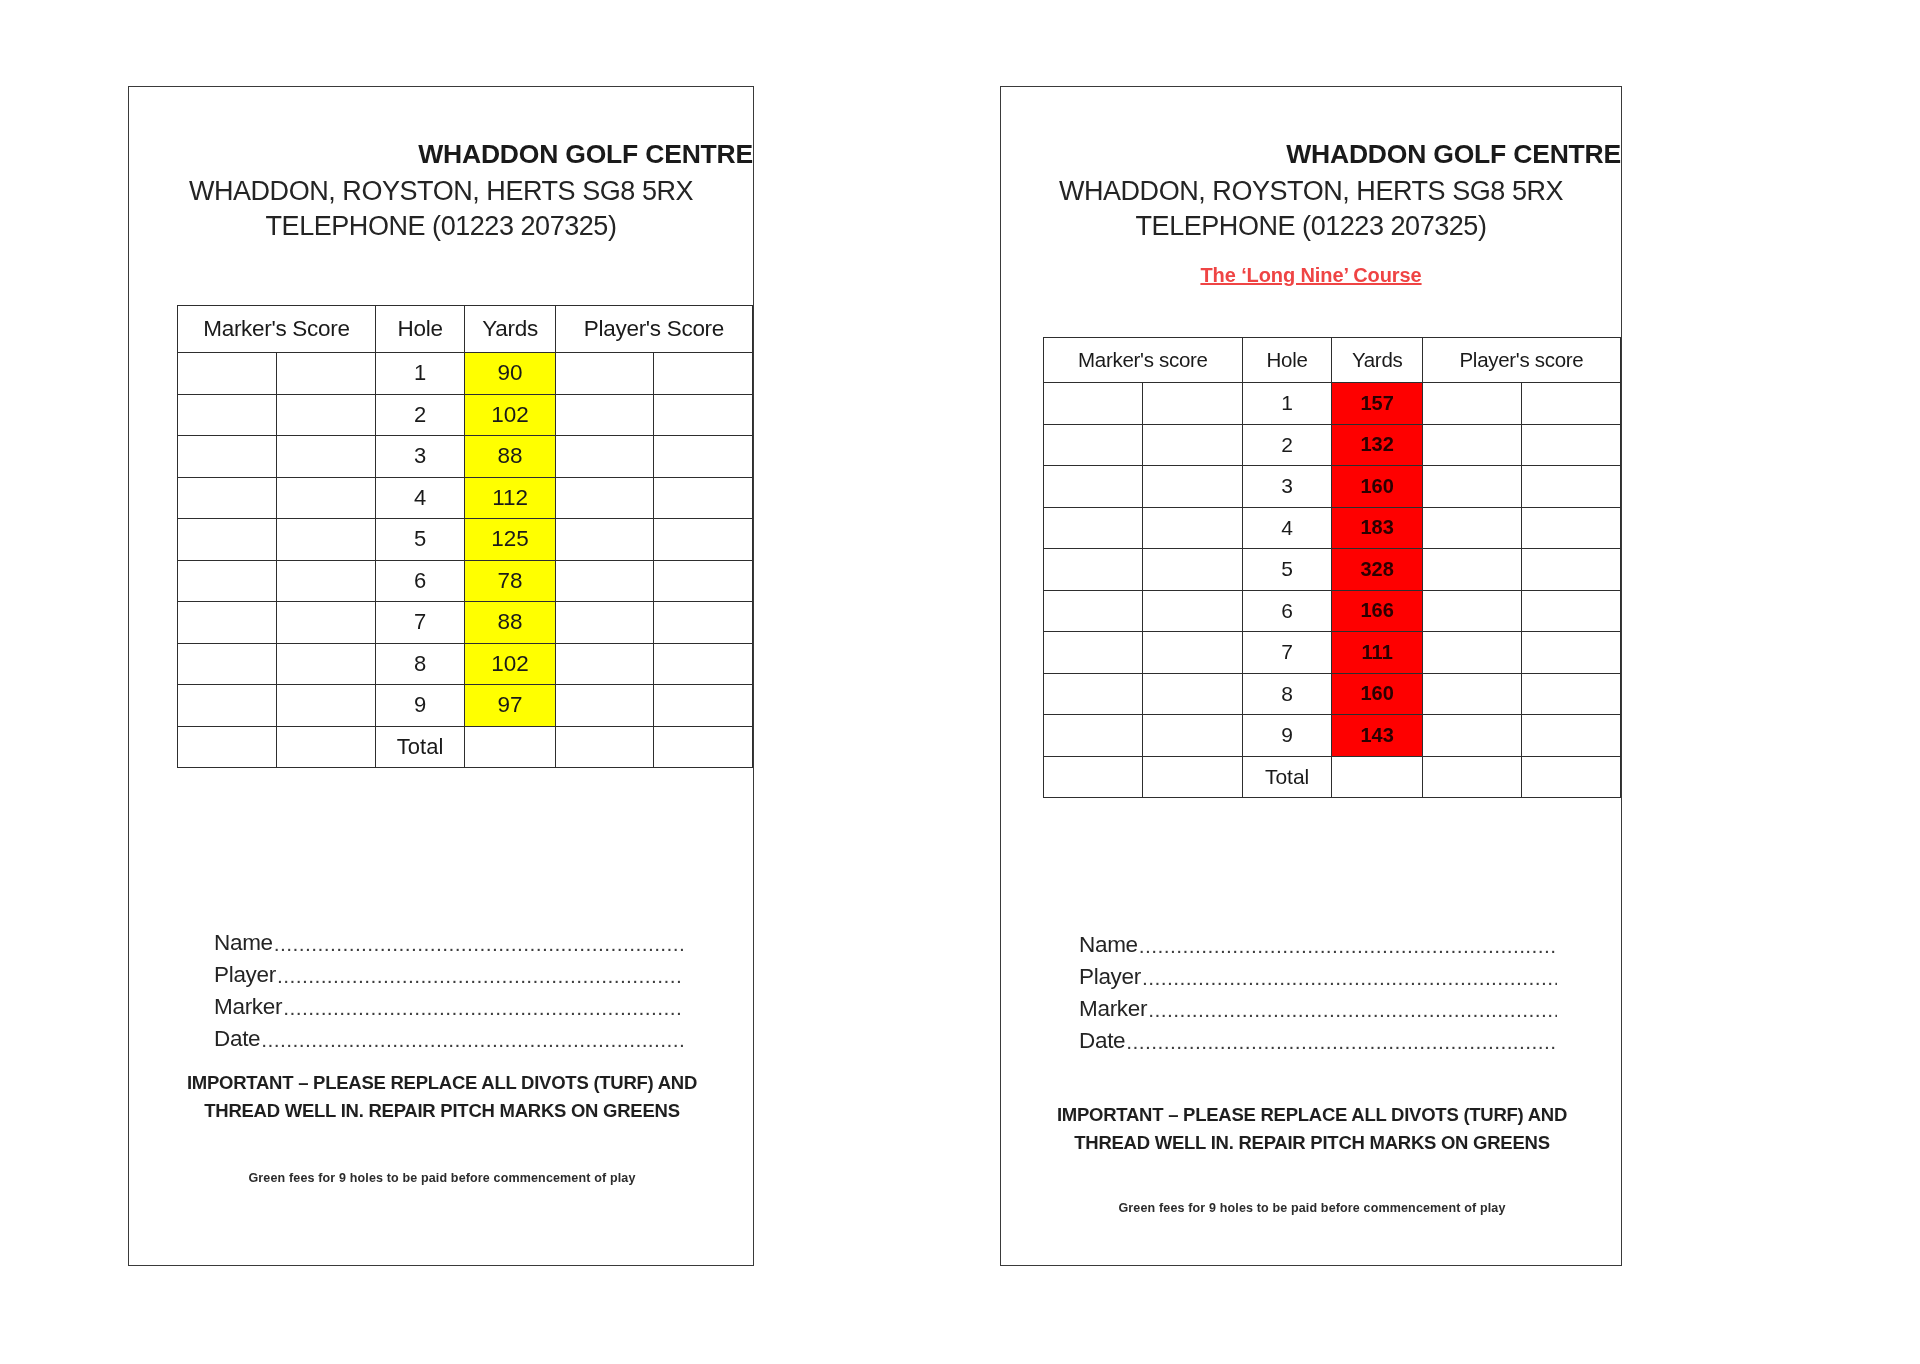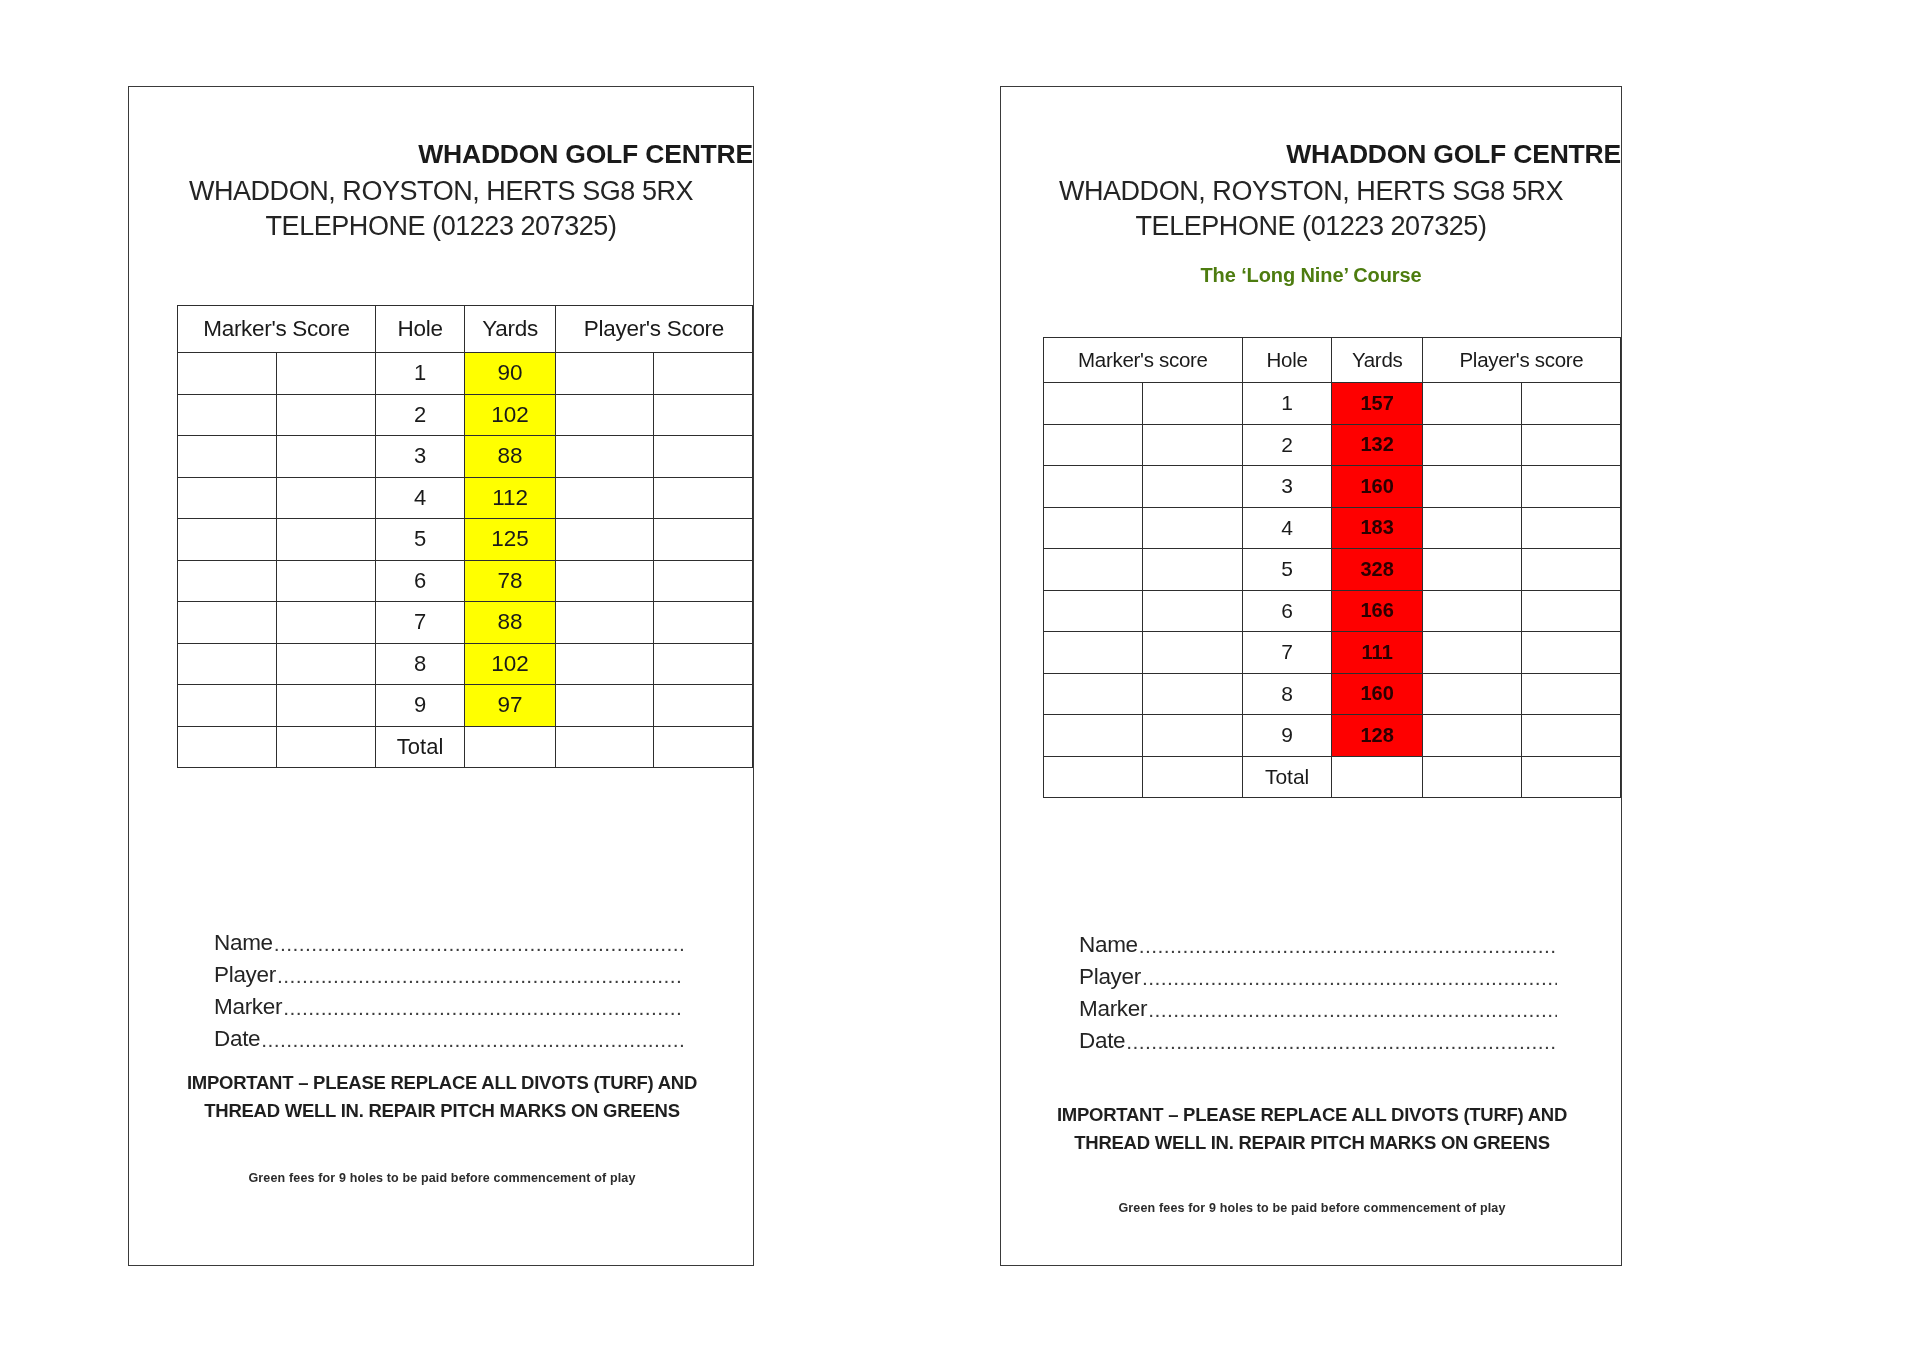--- a/index.html
+++ b/index.html
@@ -276,21 +276,21 @@
     <div class="fineprint" id="fine-short">Green fees for 9 holes  to be paid before commencement  of play</div>
   </div>
 </div>
 
 <div class="card" id="card-long">
   <div class="card-inner">
 
     <div class="club-name" style="margin-top:52px;">WHADDON GOLF CENTRE</div>
     <div class="club-addr" style="margin-top:6px;">WHADDON, ROYSTON, HERTS SG8 5RX</div>
     <div class="club-tel" style="margin-top:4px;">TELEPHONE (01223 207325)</div>
-    <div class="course-sub" style="margin-top:22px;color:#4d7c0f;">The ‘Long  Nine’ Course</div>
+    <div class="course-sub" style="margin-top:22px;color:#ef4444;text-decoration:underline;">The ‘Long  Nine’ Course</div>
 
     <table class="scorecard" id="table-long">
       <colgroup>
         <col class="col-mark">
           <col class="col-mark">
         <col class="col-hole">
           <col class="col-yards">
         <col class="col-play">
           <col class="col-play">
       </colgroup>
@@ -364,21 +364,21 @@
             <td></td>
             <td>8</td>
             <td class="yards-cell hl-red">160</td>
             <td></td>
             <td></td>
           </tr>
           <tr>
             <td></td>
             <td></td>
             <td>9</td>
-            <td class="yards-cell hl-red">128</td>
+            <td class="yards-cell hl-red">143</td>
             <td></td>
             <td></td>
           </tr>
           <tr>
             <td></td>
             <td></td>
             <td>Total</td>
             <td></td>
             <td></td>
             <td></td>

